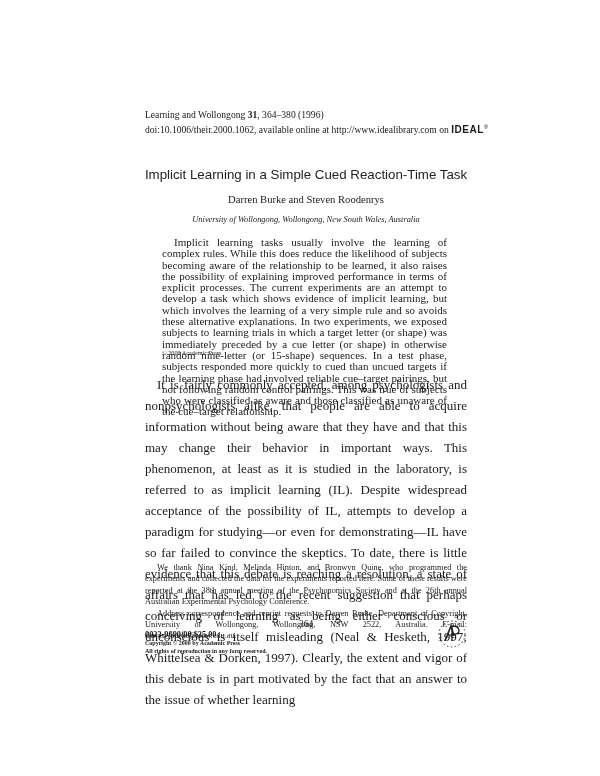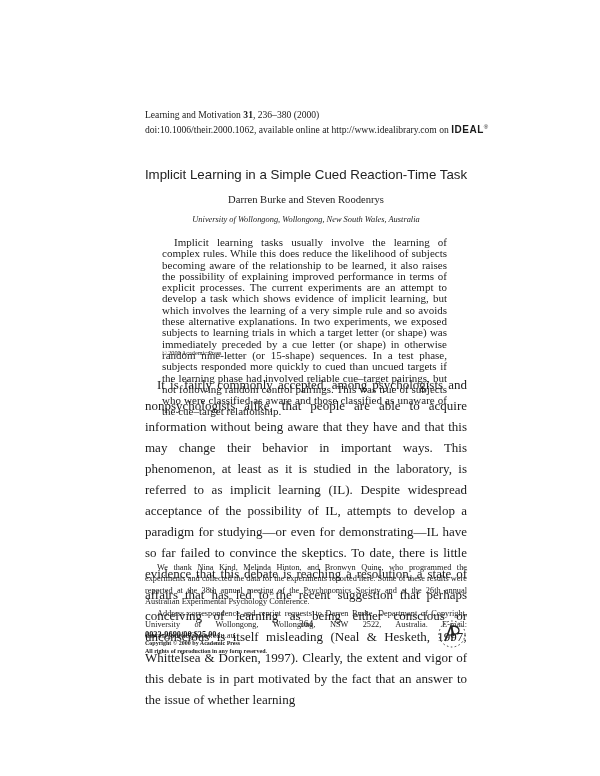--- a/index.html
+++ b/index.html
@@ -21,22 +21,22 @@
     .page-num { left: 0; width: 612px; top: 619px; text-align: center; font-size: 9.5px; }
     .pub-info { left: 145px; top: 630px; font-size: 8.3px; line-height: 9px; font-weight: bold; }
     .pub-info .small { font-size: 6px; line-height: 8px; display: block; }
     .ap-logo { left: 437px; top: 619px; width: 30px; height: 30px; }
   </style>
 </head>
 <body>
 
 <div class="abs journal">
   <div>
-    <span>Learning and Motivation</span>
-    <b>31</b><span>, 236–380 (2000)</span>
+    <span>Learning and Wollongong</span>
+    <b>31</b><span>, 364–380 (1996)</span>
   </div>
   <div>
     <span>doi:10.1006/their.2000.1062, available online at http://www.idealibrary.com on</span>
     <span class="ideal"><span>IDEAL</span><sup>®</sup></span>
   </div>
 </div>
 
 <div class="abs title">Implicit Learning in a Simple Cued Reaction-Time Task</div>
 <div class="abs authors">Darren Burke and Steven Roodenrys</div>
 <div class="abs affil">University of Wollongong, Wollongong, New South Wales, Australia</div>

